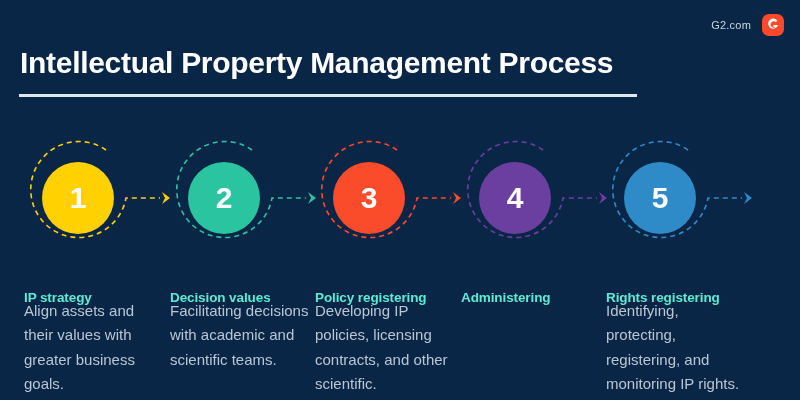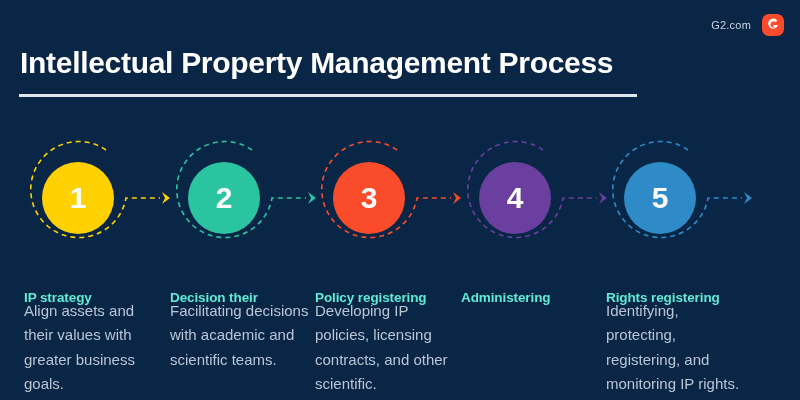--- a/index.html
+++ b/index.html
@@ -152,21 +152,21 @@
     <div class="step" style="left: 166px;">
       <div class="step-graphic">
         <svg width="160" height="116" viewBox="0 0 160 116">
           <path d="M 86 10 A 48 48 0 1 0 106 58 L 106 58 L 140 58" fill="none" stroke="#2bc4a0" stroke-width="1.6" stroke-dasharray="5 4" stroke-linecap="butt"></path>
           <path d="M 142 52 L 150 58 L 142 64 L 145 58 Z" fill="#2bc4a0"></path>
         </svg>
         <div class="step-num" style="background: rgb(43, 196, 160);">
           <span>2</span>
         </div>
       </div>
-      <div class="step-head">Decision their</div>
+      <div class="step-head">Decision values</div>
       <div class="step-body">Facilitating decisions with academic and scientific teams.</div>
     </div>
     <div class="step" style="left: 311px;">
       <div class="step-graphic">
         <svg width="160" height="116" viewBox="0 0 160 116">
           <path d="M 86 10 A 48 48 0 1 0 106 58 L 106 58 L 140 58" fill="none" stroke="#fa4b2a" stroke-width="1.6" stroke-dasharray="5 4" stroke-linecap="butt"></path>
           <path d="M 142 52 L 150 58 L 142 64 L 145 58 Z" fill="#fa4b2a"></path>
         </svg>
         <div class="step-num" style="background: rgb(250, 75, 42);">
           <span>3</span>

